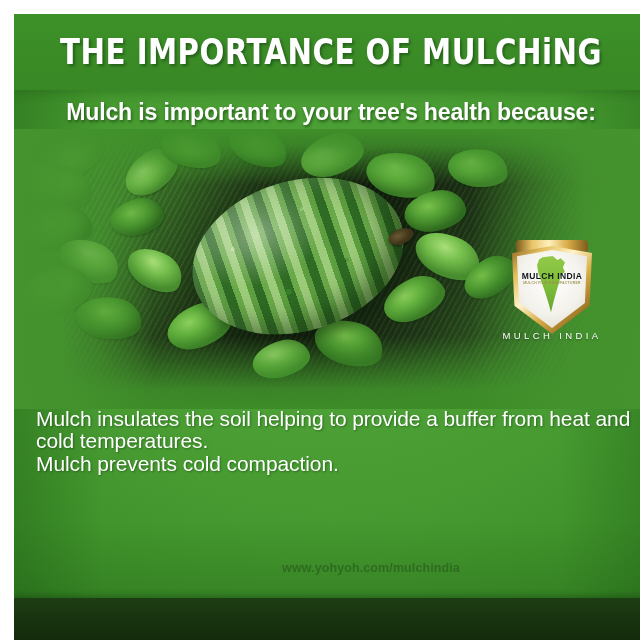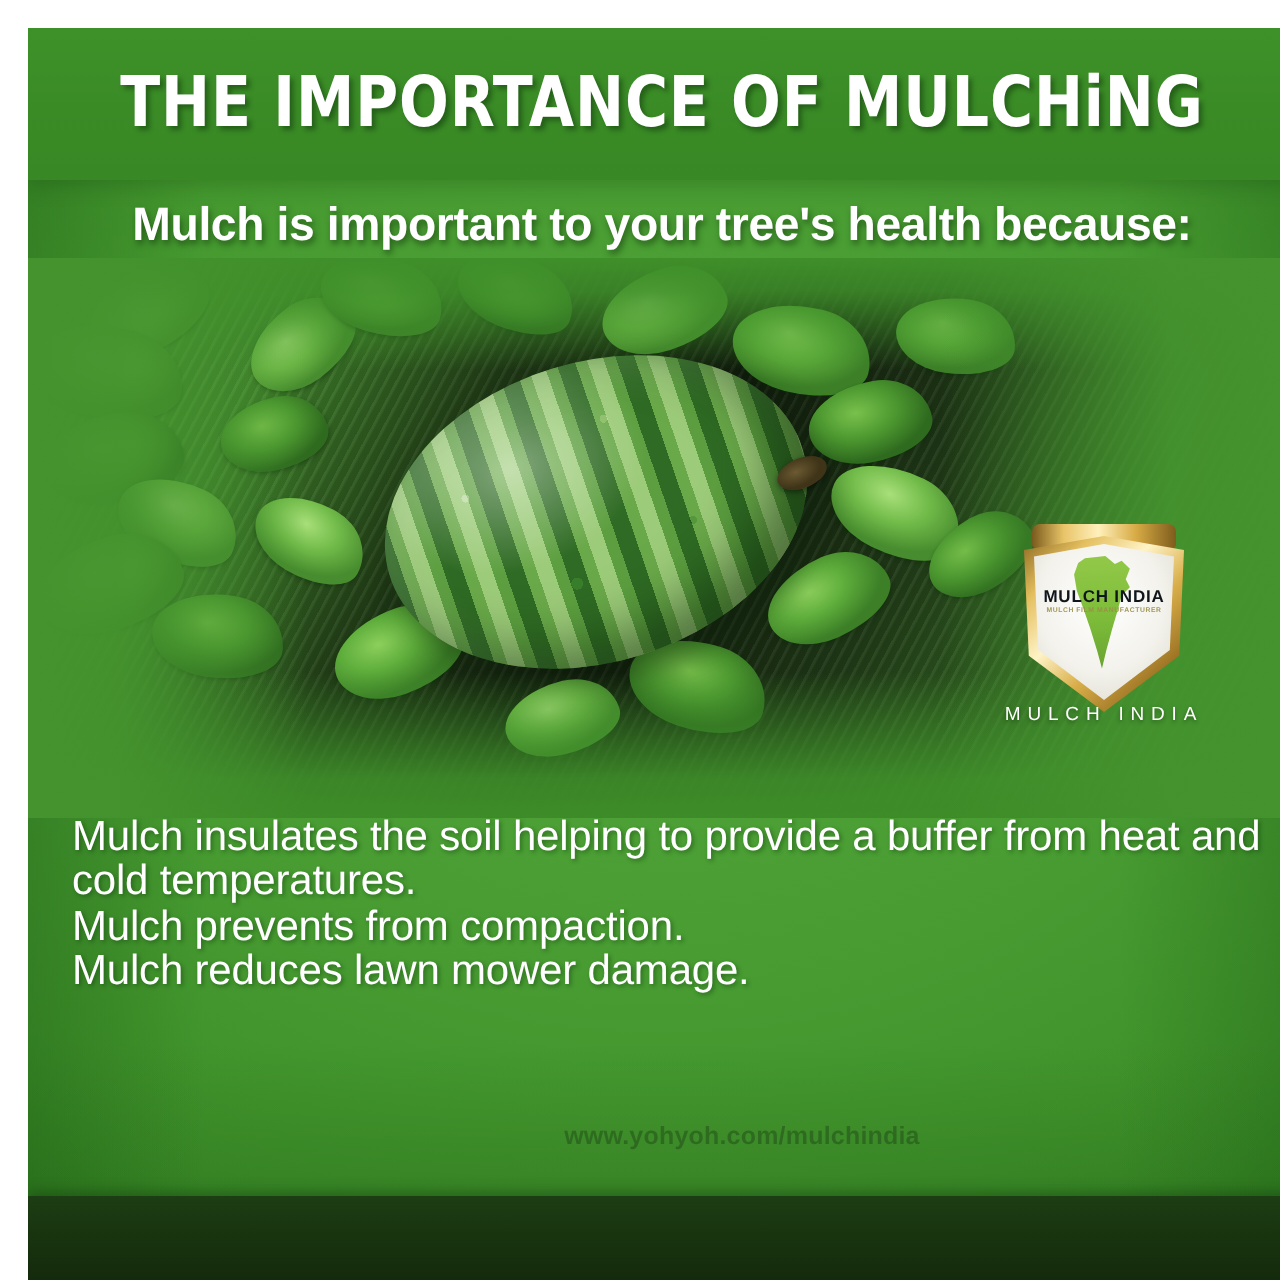--- a/index.html
+++ b/index.html
@@ -141,21 +141,21 @@
     position:absolute;inset:0;
     background:
       linear-gradient(90deg, #44932e 0%, rgba(68,147,46,.92) 7%, rgba(68,147,46,0) 22%,
                              rgba(68,147,46,0) 72%, rgba(68,147,46,.92) 90%, #44932e 100%),
       linear-gradient(180deg, #3f8f2a 0%, rgba(63,143,42,.85) 6%, rgba(63,143,42,0) 20%,
                               rgba(63,143,42,0) 74%, rgba(63,143,42,.90) 93%, #3d8c28 100%);
   }
 
   
   .logo{
-    position:absolute;left:492px;top:250px;width:92px;height:100px;
+    position:absolute;left:492px;top:228px;width:92px;height:100px;
     z-index:6;
   }
   .shield-cap{
     position:absolute;left:50%;top:-2px;transform:translateX(-50%);
     width:72px;height:12px;
     background:linear-gradient(90deg,#7a5a1c,#e8c468 22%,#fff0bb 46%,#d8ab45 72%,#7d5c1d);
     border-radius:4px 4px 2px 2px;
   }
   .shield-outer{
     position:absolute;left:6px;top:4px;width:80px;height:88px;
@@ -303,22 +303,21 @@
     <div class="shield-inner">
       <div class="india-map"></div>
     </div>
     <div class="logo-wordmark">MULCH INDIA</div>
     <div class="logo-tagline">MULCH FILM MANUFACTURER</div>
     <div class="logo-caption">MULCH INDIA</div>
   </div>
 
   <div class="body-copy">
     <p>Mulch insulates the soil helping to provide a buffer from heat and cold temperatures.</p>
-    <p>Mulch prevents from compaction.</p>
-    <p>Mulch reduces lawn mower damage.</p>
+    <p>Mulch prevents cold compaction.</p>
   </div>
 
   <div class="watermark">www.yohyoh.com/mulchindia</div>
 
   <div class="footer-band"></div>
   <div class="footer-strip"></div>
 
 </div>
 
 </body></html>

